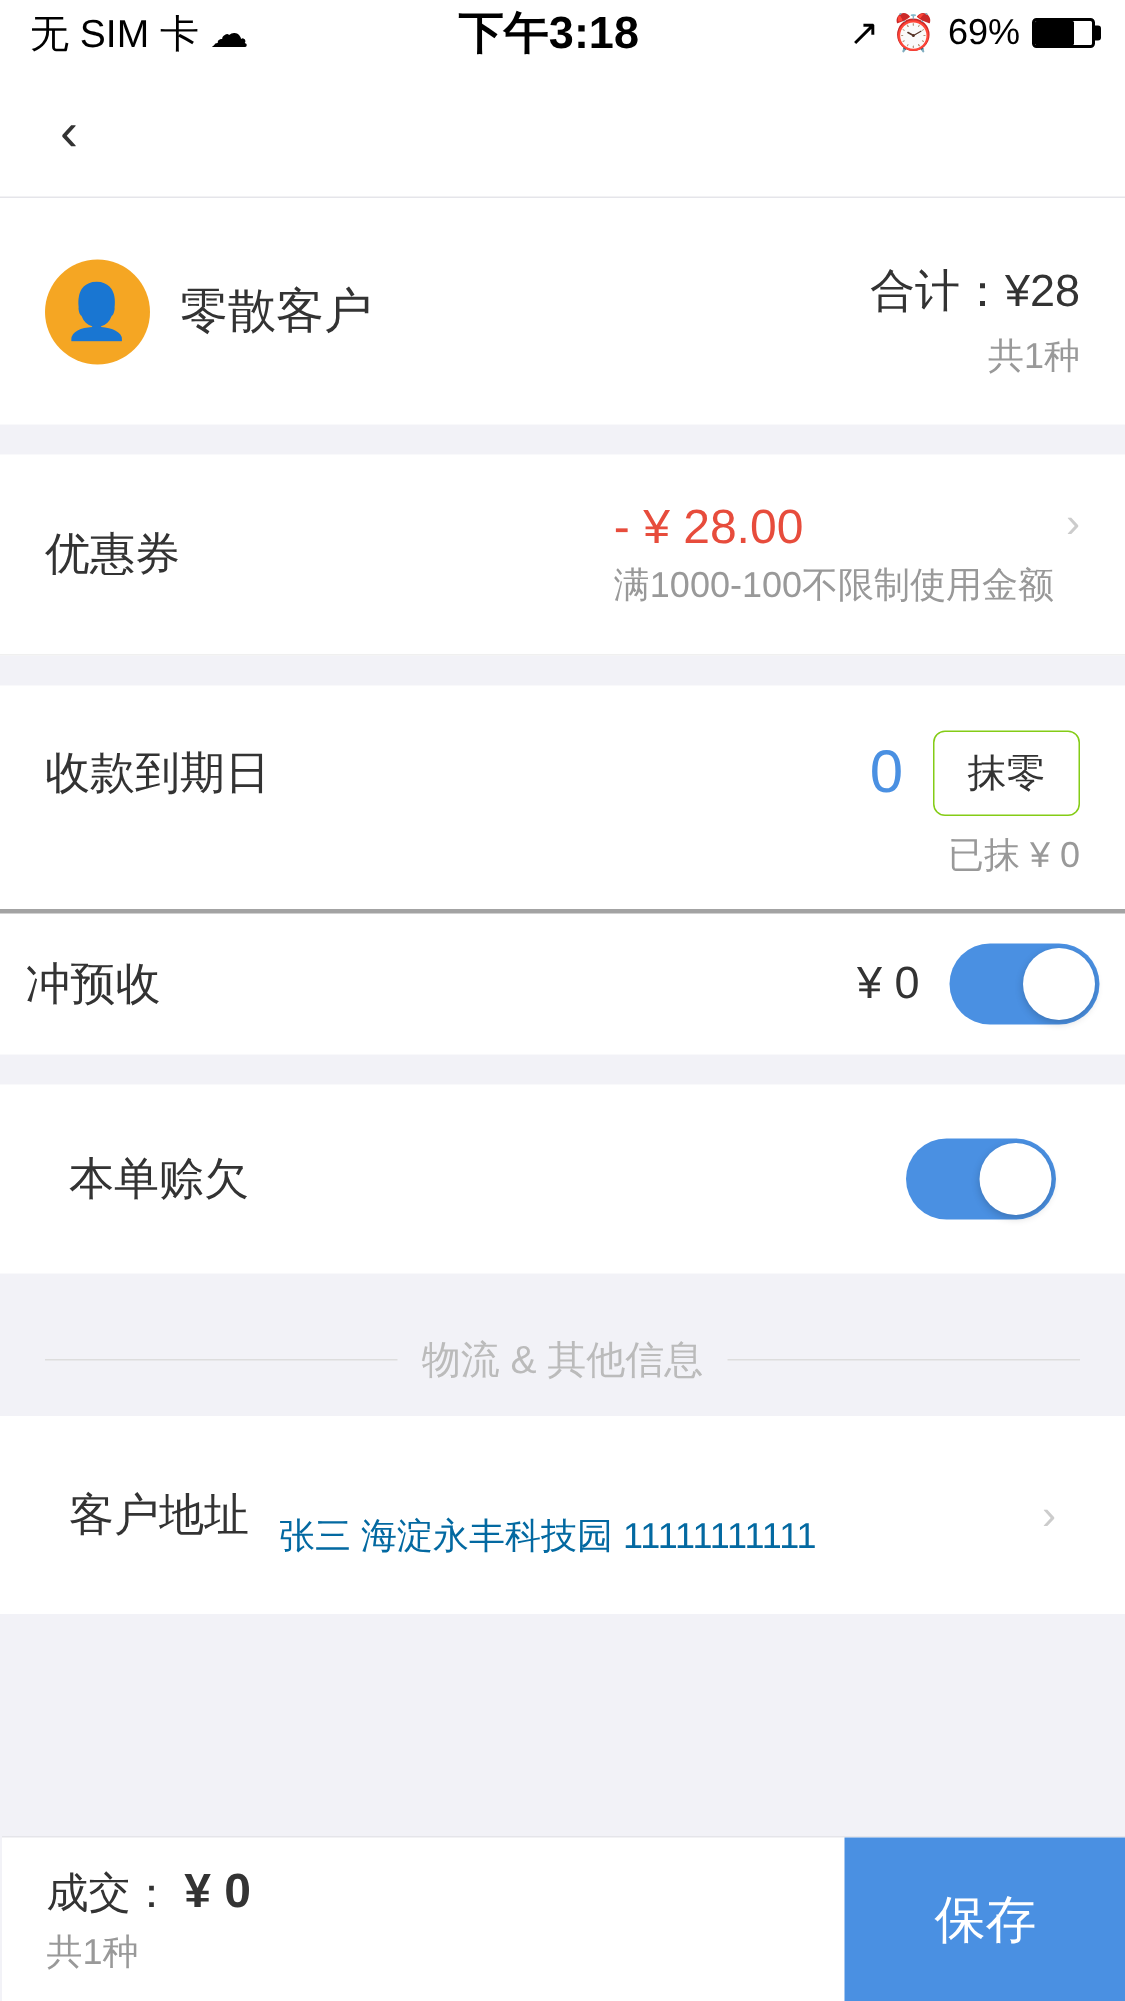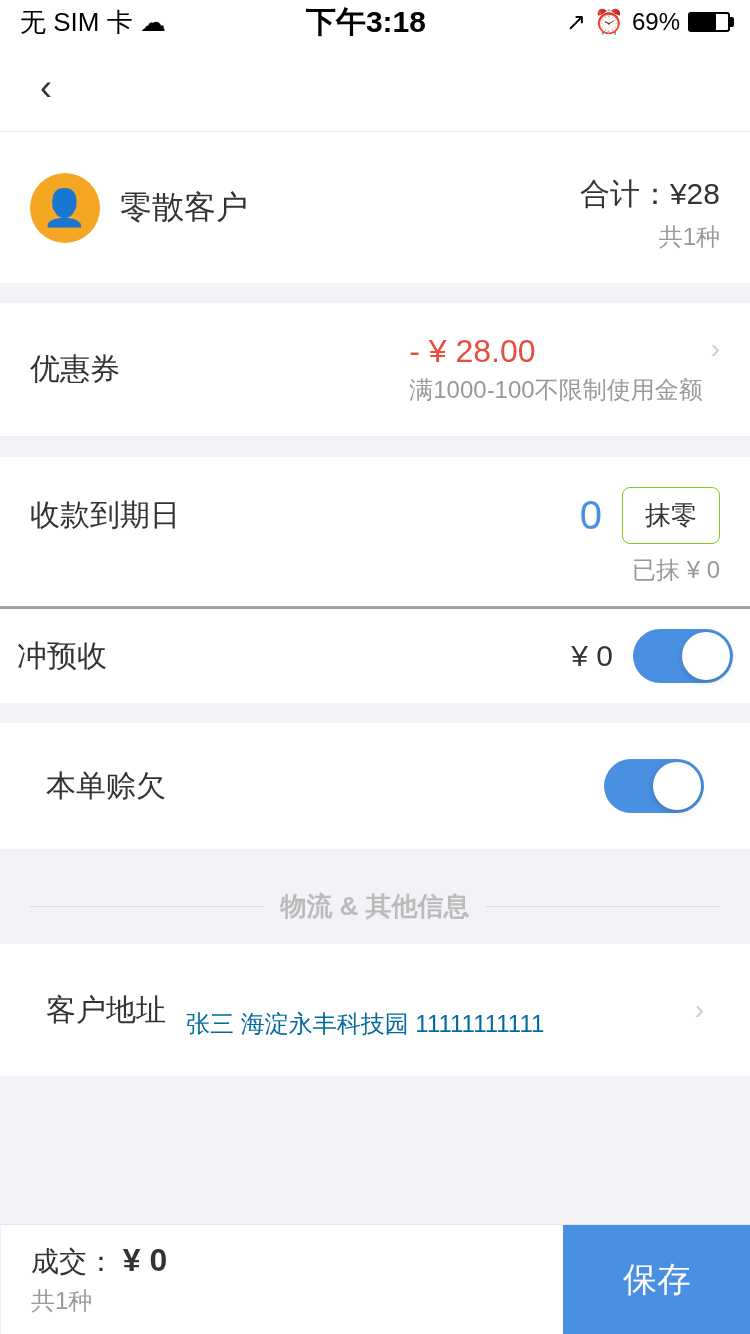--- a/index.html
+++ b/index.html
@@ -187,21 +187,20 @@
       background: #f2f2f7;
       padding: 20px 30px;
       text-align: center;
       color: #bbb;
       font-size: 26px;
       display: flex;
       align-items: center;
       justify-content: center;
       gap: 16px;
       margin-bottom: 0;
-      font-weight: bold;
     }
     .section-header-line {
       flex: 1; height: 1px; background: #ddd;
     }
 
     
     .address-row {
       background: #fff;
       padding: 36px 46px;
       display: flex;

